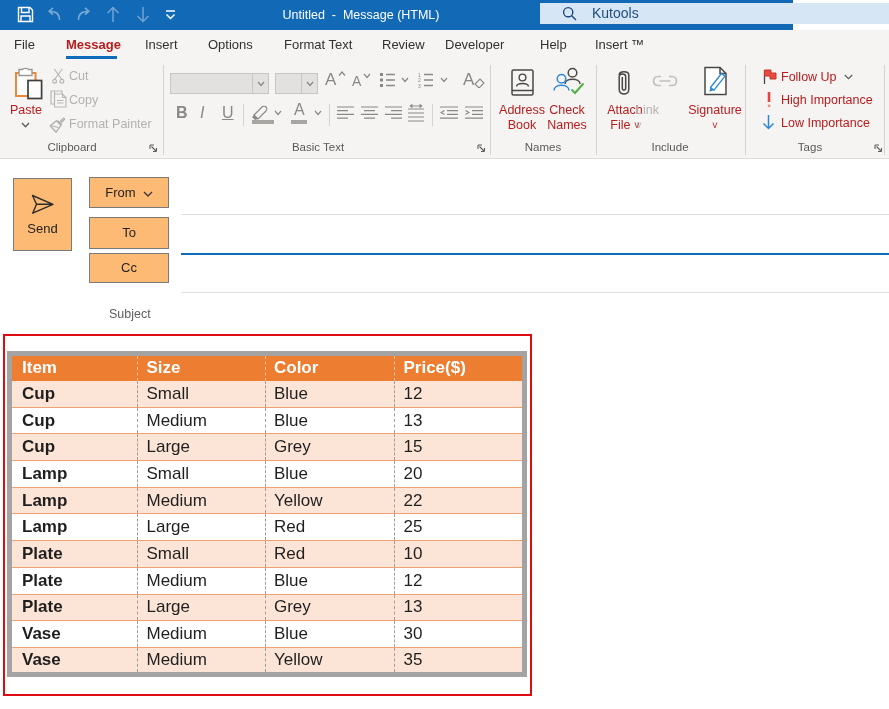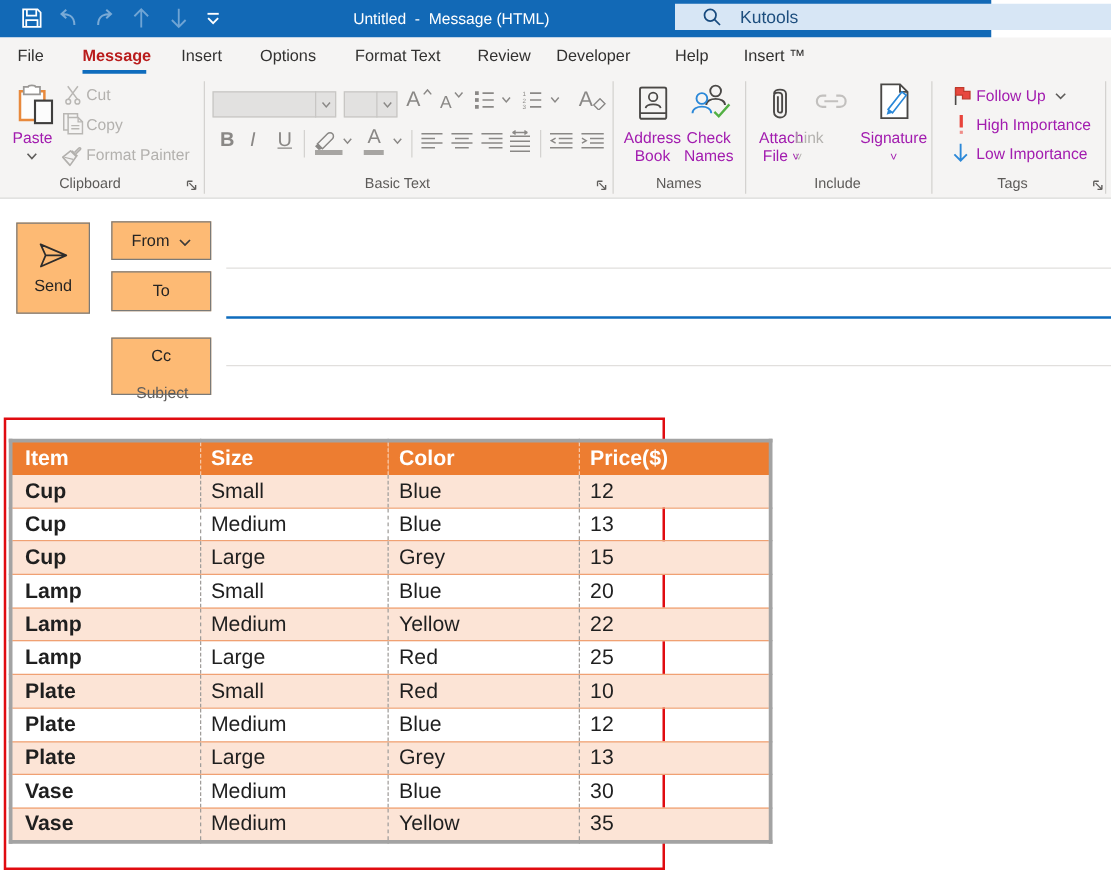--- a/index.html
+++ b/index.html
@@ -12,31 +12,31 @@
 #searchbox{position:absolute;left:540px;top:3px;width:349px;height:21px;background:#d7e6f5;color:#1d4e7e;font-size:14px;line-height:21px}
 #searchbox span.txt{position:absolute;left:52px;top:0}
 
 #menubar{position:absolute;left:0;top:30px;width:889px;height:30px;background:#f5f4f3}
 .menuitem{position:absolute;top:0;height:30px;line-height:29px;font-size:13px;color:#323130}
 
 #ribbon{position:absolute;left:0;top:60px;width:889px;height:99px;background:#f5f4f3;border-bottom:1px solid #dcdbda}
 .gdiv{position:absolute;top:5px;height:90px;width:1px;background:#d4d2d0}
 .glabel{position:absolute;top:81px;font-size:11.5px;color:#5c5a58;width:120px;text-align:center}
 .launcher{position:absolute;width:10px;height:10px}
-.gtext{font-size:12.5px;color:#a21caf}
+.gtext{font-size:12.5px;color:#b91c1c}
 .greyed{color:#b3b1ae}
 .ricon{position:absolute}
 .chev{stroke:#5f5d5b;stroke-width:1.3;fill:none}
 
 #compose{position:absolute;left:0;top:160px;width:889px;height:549px;background:#fff}
 .btn{position:absolute;border:1px solid #7a7a78;background:#fdba74;font-size:13px;color:#252423;text-align:center}
 .hline{position:absolute;height:1px;background:#e1dfdd}
 
 #redbox{position:absolute;left:3px;top:334px;width:529px;height:362px;border:2px solid #e00b10}
-#otable{position:absolute;left:7px;top:351px;width:611px;border-collapse:collapse;font-size:17px;color:#1f1f1f;border:3px solid #a3a3a3}
+#otable{position:absolute;left:7px;top:351px;width:520px;border-collapse:collapse;font-size:17px;color:#1f1f1f;border:5px solid #a3a3a3}
 #otable td{height:26.7px;padding:0 0 0 8px;vertical-align:middle;border-bottom:1px solid #f0a173;border-right:1px dashed #a09d9a}
 #otable td:last-child{border-right:none}
 #otable tr.hd td{background:#ed7d31;color:#fff;font-weight:bold;height:27px;border-bottom:none;border-right:1px dashed #f7c8a8}
 #otable tr.odd td{background:#fce4d6}
 #otable td.c1{font-weight:bold;width:128px;padding-left:10px}
 #otable td.c2{width:127px}
 #otable td.c3{width:129px}
 #otable td.c4{width:129px}
 </style>
 </head>
@@ -293,21 +293,21 @@
   <div class="btn" style="left:13px;top:18px;width:59px;height:73px">
     <svg style="margin-top:15px" width="25" height="21" viewBox="0 0 25 21">
       <path d="M2.5 1.5 L23 10.3 L2.7 19.2 L6.5 10.3 Z M6.5 10.3 L23 10.3" fill="none" stroke="#2d2c2b" stroke-width="1.4" stroke-linejoin="round"></path>
     </svg>
     <div style="margin-top:3px">Send</div>
   </div>
   <div class="btn" style="left:89px;top:17px;width:80px;height:31px;line-height:29px">From&nbsp;&nbsp;<svg width="10" height="6" viewBox="0 0 10 6" style="display:inline-block">
         <path d="M1 1 L5 5 L9 1" fill="none" stroke="#3b3a39" stroke-width="1.4"></path>
       </svg></div>
   <div class="btn" style="left:89px;top:57px;width:80px;height:32px;line-height:30px">To</div>
-  <div class="btn" style="left:89px;top:110px;width:80px;height:46px;line-height:28px">Cc</div>
+  <div class="btn" style="left:89px;top:93px;width:80px;height:30px;line-height:28px">Cc</div>
   <div class="abs" style="left:109px;top:147px;font-size:12.5px;color:#605e5c">Subject</div>
   <div class="hline" style="left:181px;top:54px;width:708px"></div>
   <div class="abs" style="left:181px;top:93px;width:708px;height:2px;background:#0f6cbd"></div>
   <div class="hline" style="left:181px;top:132px;width:708px"></div>
 </div>
 
 <div id="redbox"></div>
 <table id="otable" cellspacing="0">
   <tbody>
       <tr class="hd">

